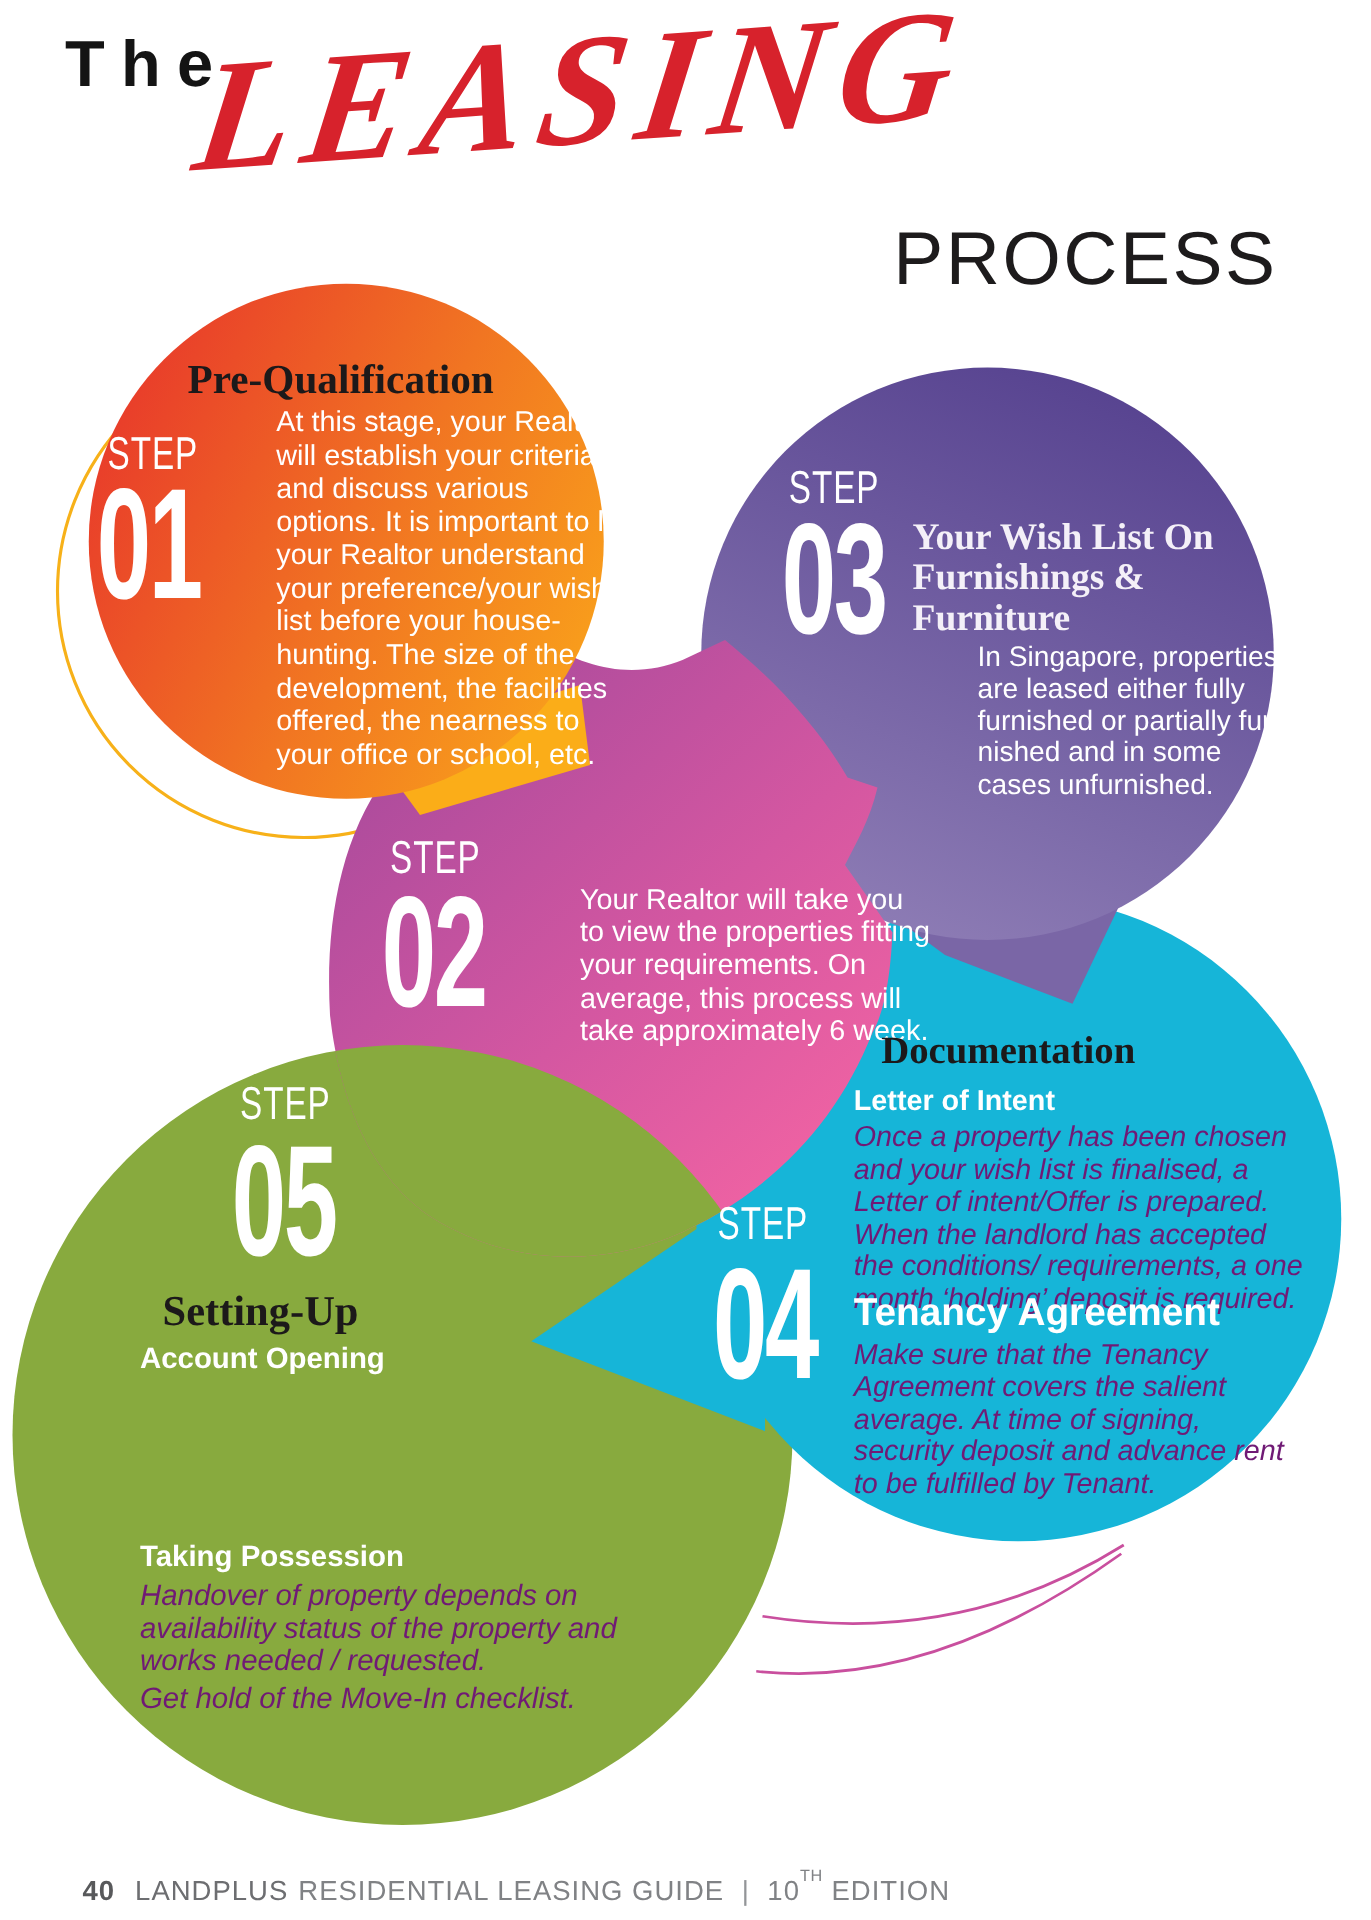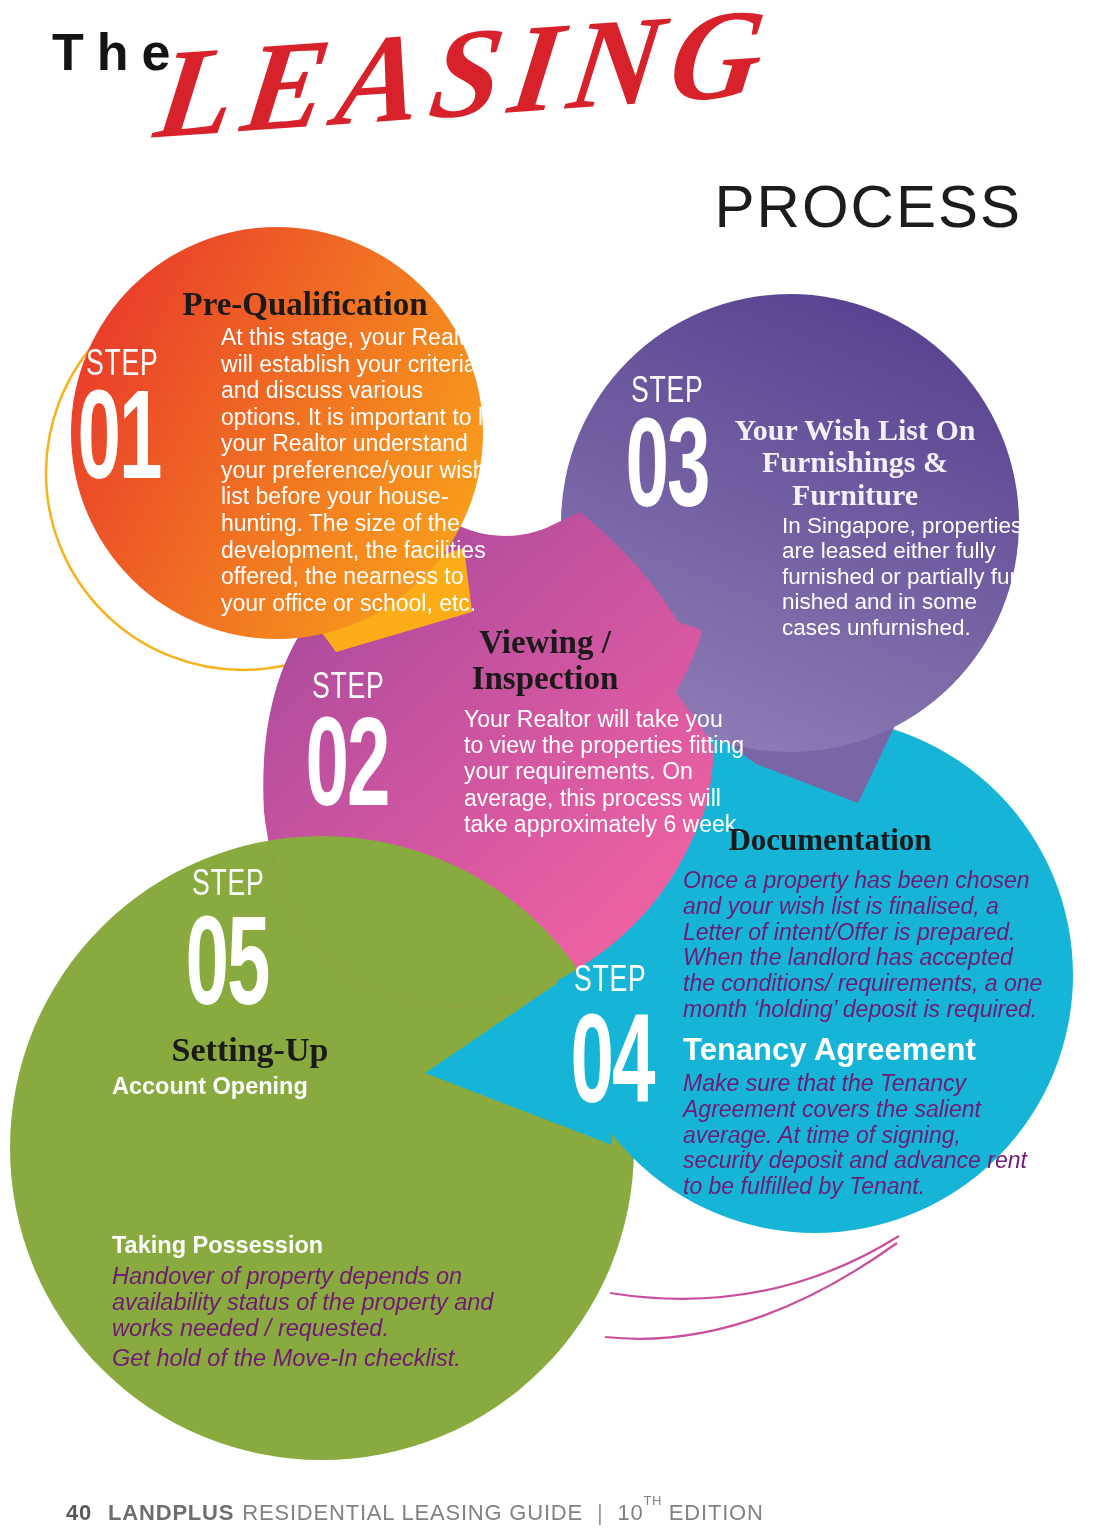--- a/index.html
+++ b/index.html
@@ -40,39 +40,39 @@
   
   .step-word { text-align:center; color:#ffffff; font-size:37px; letter-spacing:1px; }
   .step-word > span { display:inline-block; transform:scaleX(0.72); transform-origin:center; }
   .step-num  { text-align:center; color:#ffffff; font-weight:700; font-size:126px; line-height:0.78; }
   .step-num  > span { display:inline-block; transform:scaleX(0.62); transform-origin:center; letter-spacing:-3px; }
 
   
   .bubble-title {
     font-family:"Liberation Serif", serif;
     font-weight:700; color:#1c191a;
-    text-align:center; line-height:1.08;
+    text-align:left; line-height:1.08;
   }
   .bubble-title.light { color:#f4f0f8; }
   .bubble-body {
     color:#ffffff; font-size:23px; line-height:1.15;margin-left:48px;
   }
   .sec-head { color:#ffffff; font-weight:700; font-size:23.5px; line-height:1.1; margin-bottom:4px; }
   .sec-body { color:#701a75; font-size:23.5px; line-height:1.12;font-style:italic; }
 
   
   .footer {
     left:66px; top:1500px;
     display:flex; align-items:baseline;
     font-size:22px; letter-spacing:0.8px; color:#808285;
     white-space:nowrap;
     text-align:center;
   }
   .footer .pagenum { font-weight:700; color:#58595b; margin-right:16px; }
-  .footer .brand   { font-weight:700; color:#6d6e71; margin-right:8px; }
+  .footer .brand   { font-weight:400; color:#6d6e71; margin-right:8px; }
   .footer .sep     { margin:0 14px; color:#939598; }
   .footer sup { font-size:13px; position:relative; top:-7px; letter-spacing:0.5px; }
 </style>
 </head>
 <body>
 
 <div id="page">
 
   <svg id="shapes" viewBox="0 0 1097 1536" xmlns="http://www.w3.org/2000/svg" aria-hidden="true">
     <defs>
@@ -133,25 +133,25 @@
   <div class="abs bubble-title" style="left:150px; top:287px; width:310px; font-size:33px;">Pre-Qualification</div>
   <div class="abs bubble-body" style="left:173px; top:324px; width:288px; line-height:1.155;">At this stage, your Realtor will establish your criteria and discuss various options. It is important to let your Realtor understand your preference/your wish list before your house-hunting. The size of the development, the facilities offered, the nearness to your office or school, etc.</div>
 
   <div class="abs step-word" style="left:617px; top:369px; width:100px;"><span>STEP</span></div>
   <div class="abs step-num" style="left:600px; top:414px; width:130px;"><span>03</span></div>
   <div class="abs bubble-title light" style="left:730px; top:414px; width:250px; font-size:30px;">Your Wish List On Furnishings &amp; Furniture</div>
   <div class="abs bubble-body" style="left:734px; top:513px; width:250px; font-size:22.5px; line-height:1.13;">In Singapore, properties are leased either fully furnished or partially fur-nished and in some cases unfurnished.</div>
 
   <div class="abs step-word" style="left:298px; top:665px; width:100px;"><span>STEP</span></div>
   <div class="abs step-num" style="left:280px; top:713px; width:130px;"><span>02</span></div>
-  <div class="abs bubble-title" style="left:420px; top:625px; width:250px; font-size:33px;">Viewing / Inspection</div>
   <div class="abs bubble-body" style="left:416px; top:706px; width:280px; line-height:1.14;">Your Realtor will take you to view the properties fitting your requirements. On average, this process will take approximately 6 week.</div>
 
   <div class="abs bubble-title" style="left:705px; top:823px; width:250px; font-size:31px;">Documentation</div>
   <div class="abs" style="left:683px; top:868px; width:362px;">
+    <div class="sec-head" style="font-size:23px;">Letter of Intent</div>
     <div class="sec-body" style="font-size:23px;">Once a property has been chosen and your wish list is finalised, a Letter of intent/Offer is prepared. When the landlord has accepted the conditions/ requirements, a one month ‘holding’ deposit is required.</div>
   </div>
   <div class="abs" style="left:683px; top:1033px; width:362px;">
     <div class="sec-head" style="font-size:31px;">Tenancy Agreement</div>
     <div class="sec-body" style="font-size:23px;">Make sure that the Tenancy Agreement covers the salient average. At time of signing, security deposit and advance rent to be fulfilled by Tenant.</div>
   </div>
   <div class="abs step-word" style="left:560px; top:958px; width:100px;"><span>STEP</span></div>
   <div class="abs step-num" style="left:545px; top:1010px; width:130px;"><span>04</span></div>
 
   <div class="abs step-word" style="left:178px; top:862px; width:100px;"><span>STEP</span></div>

